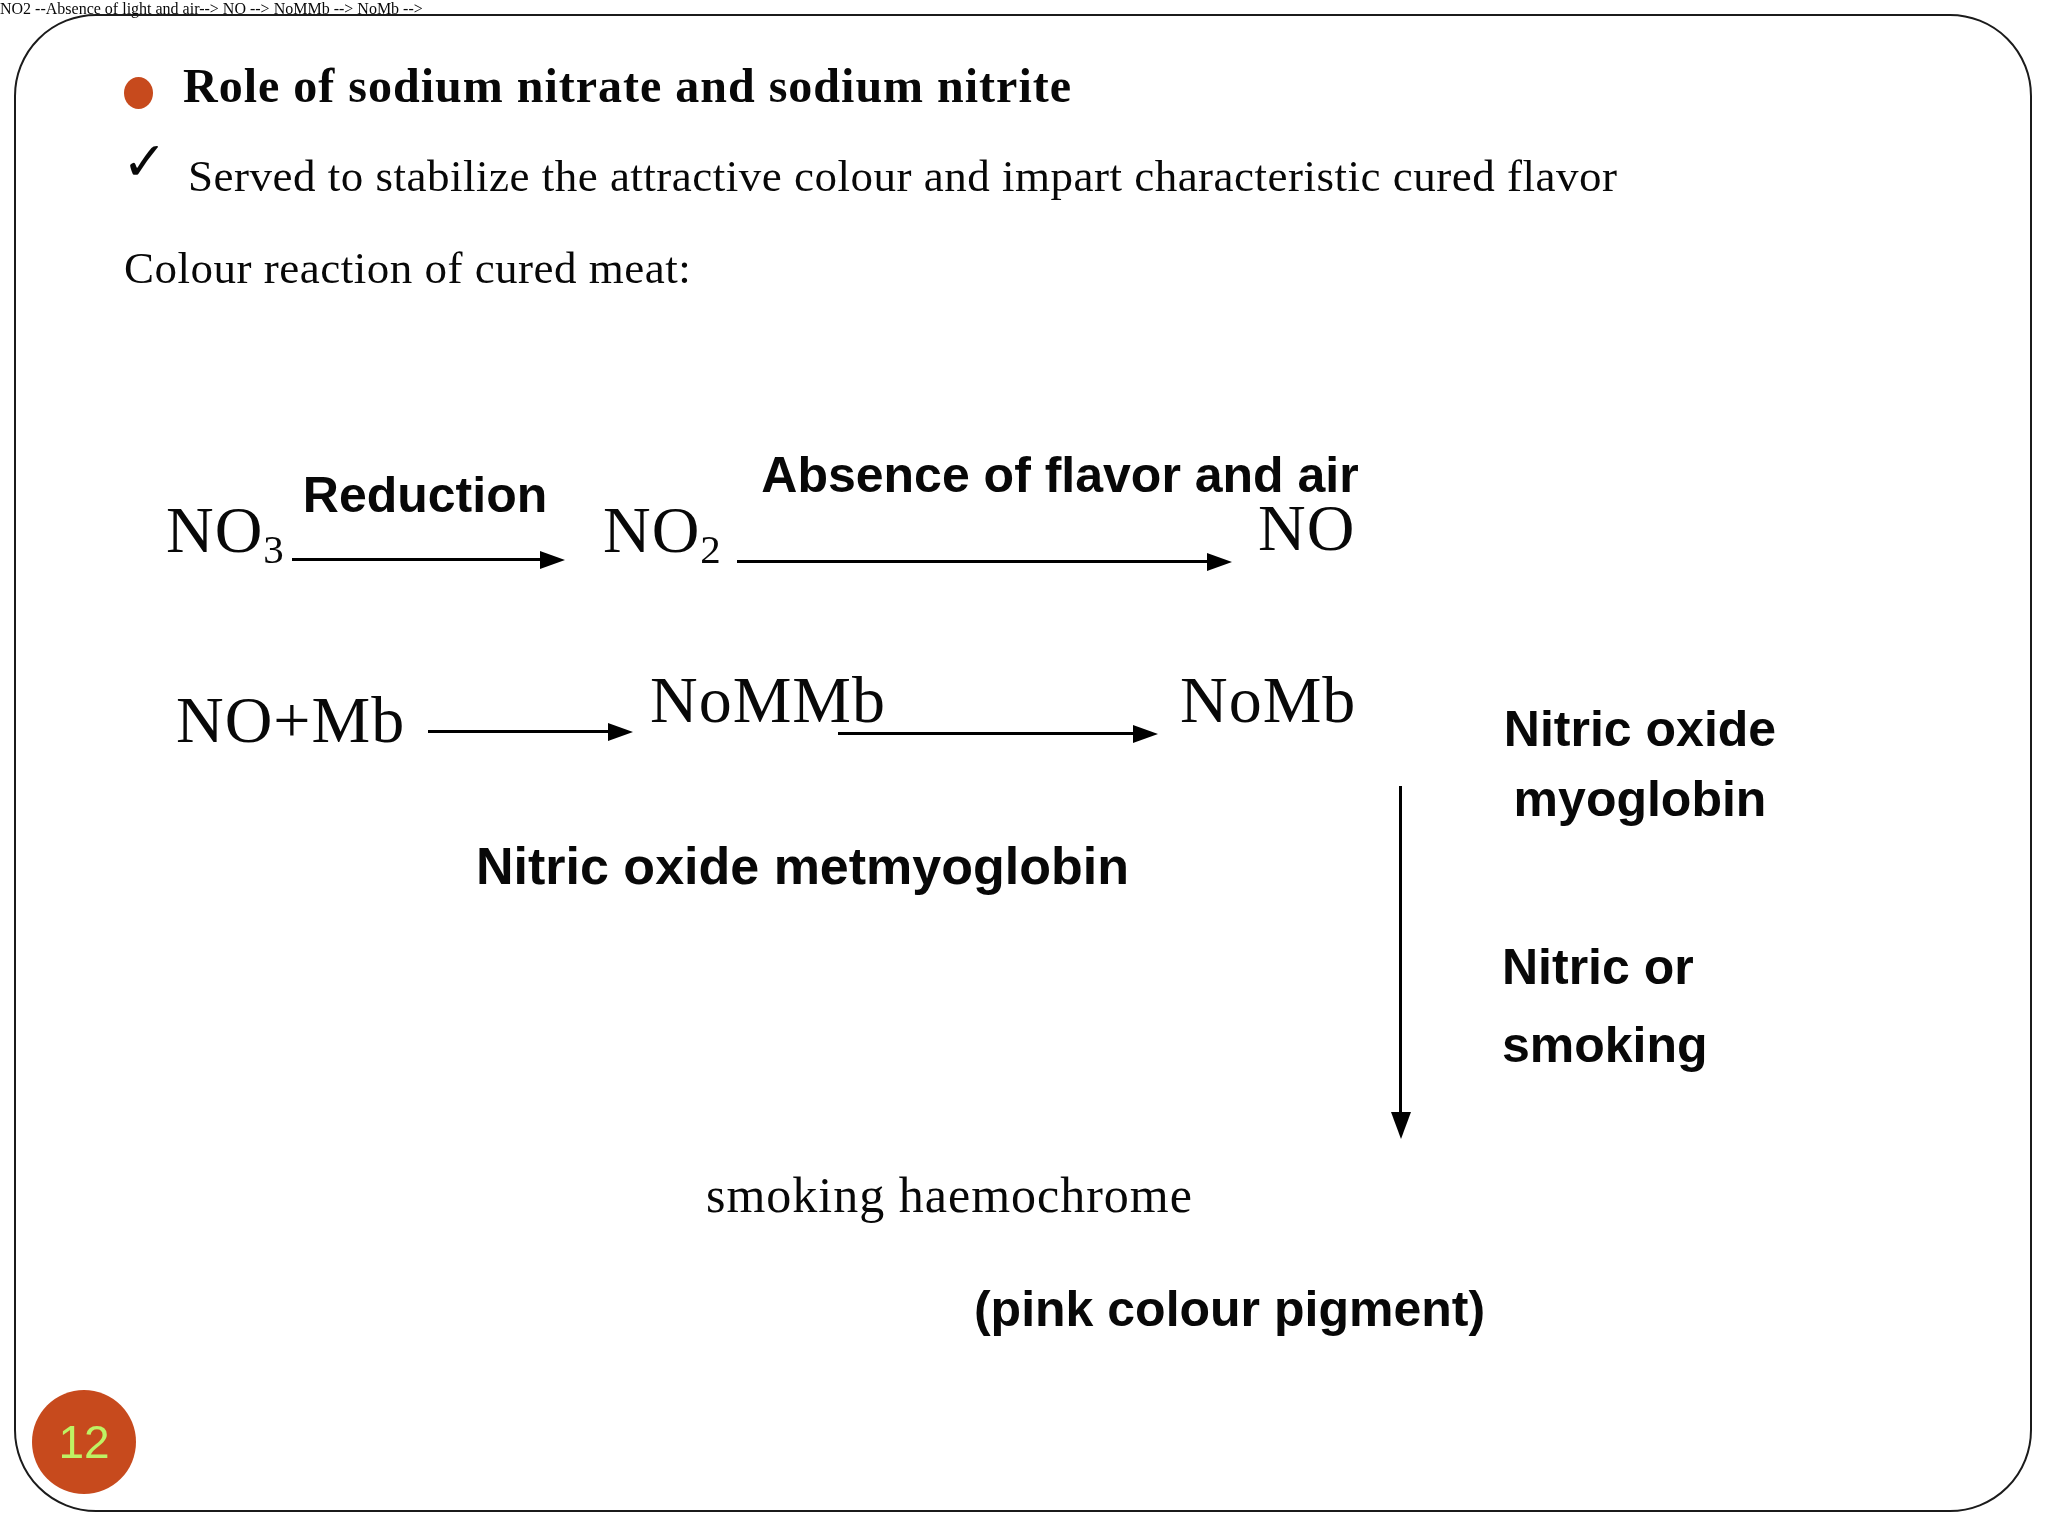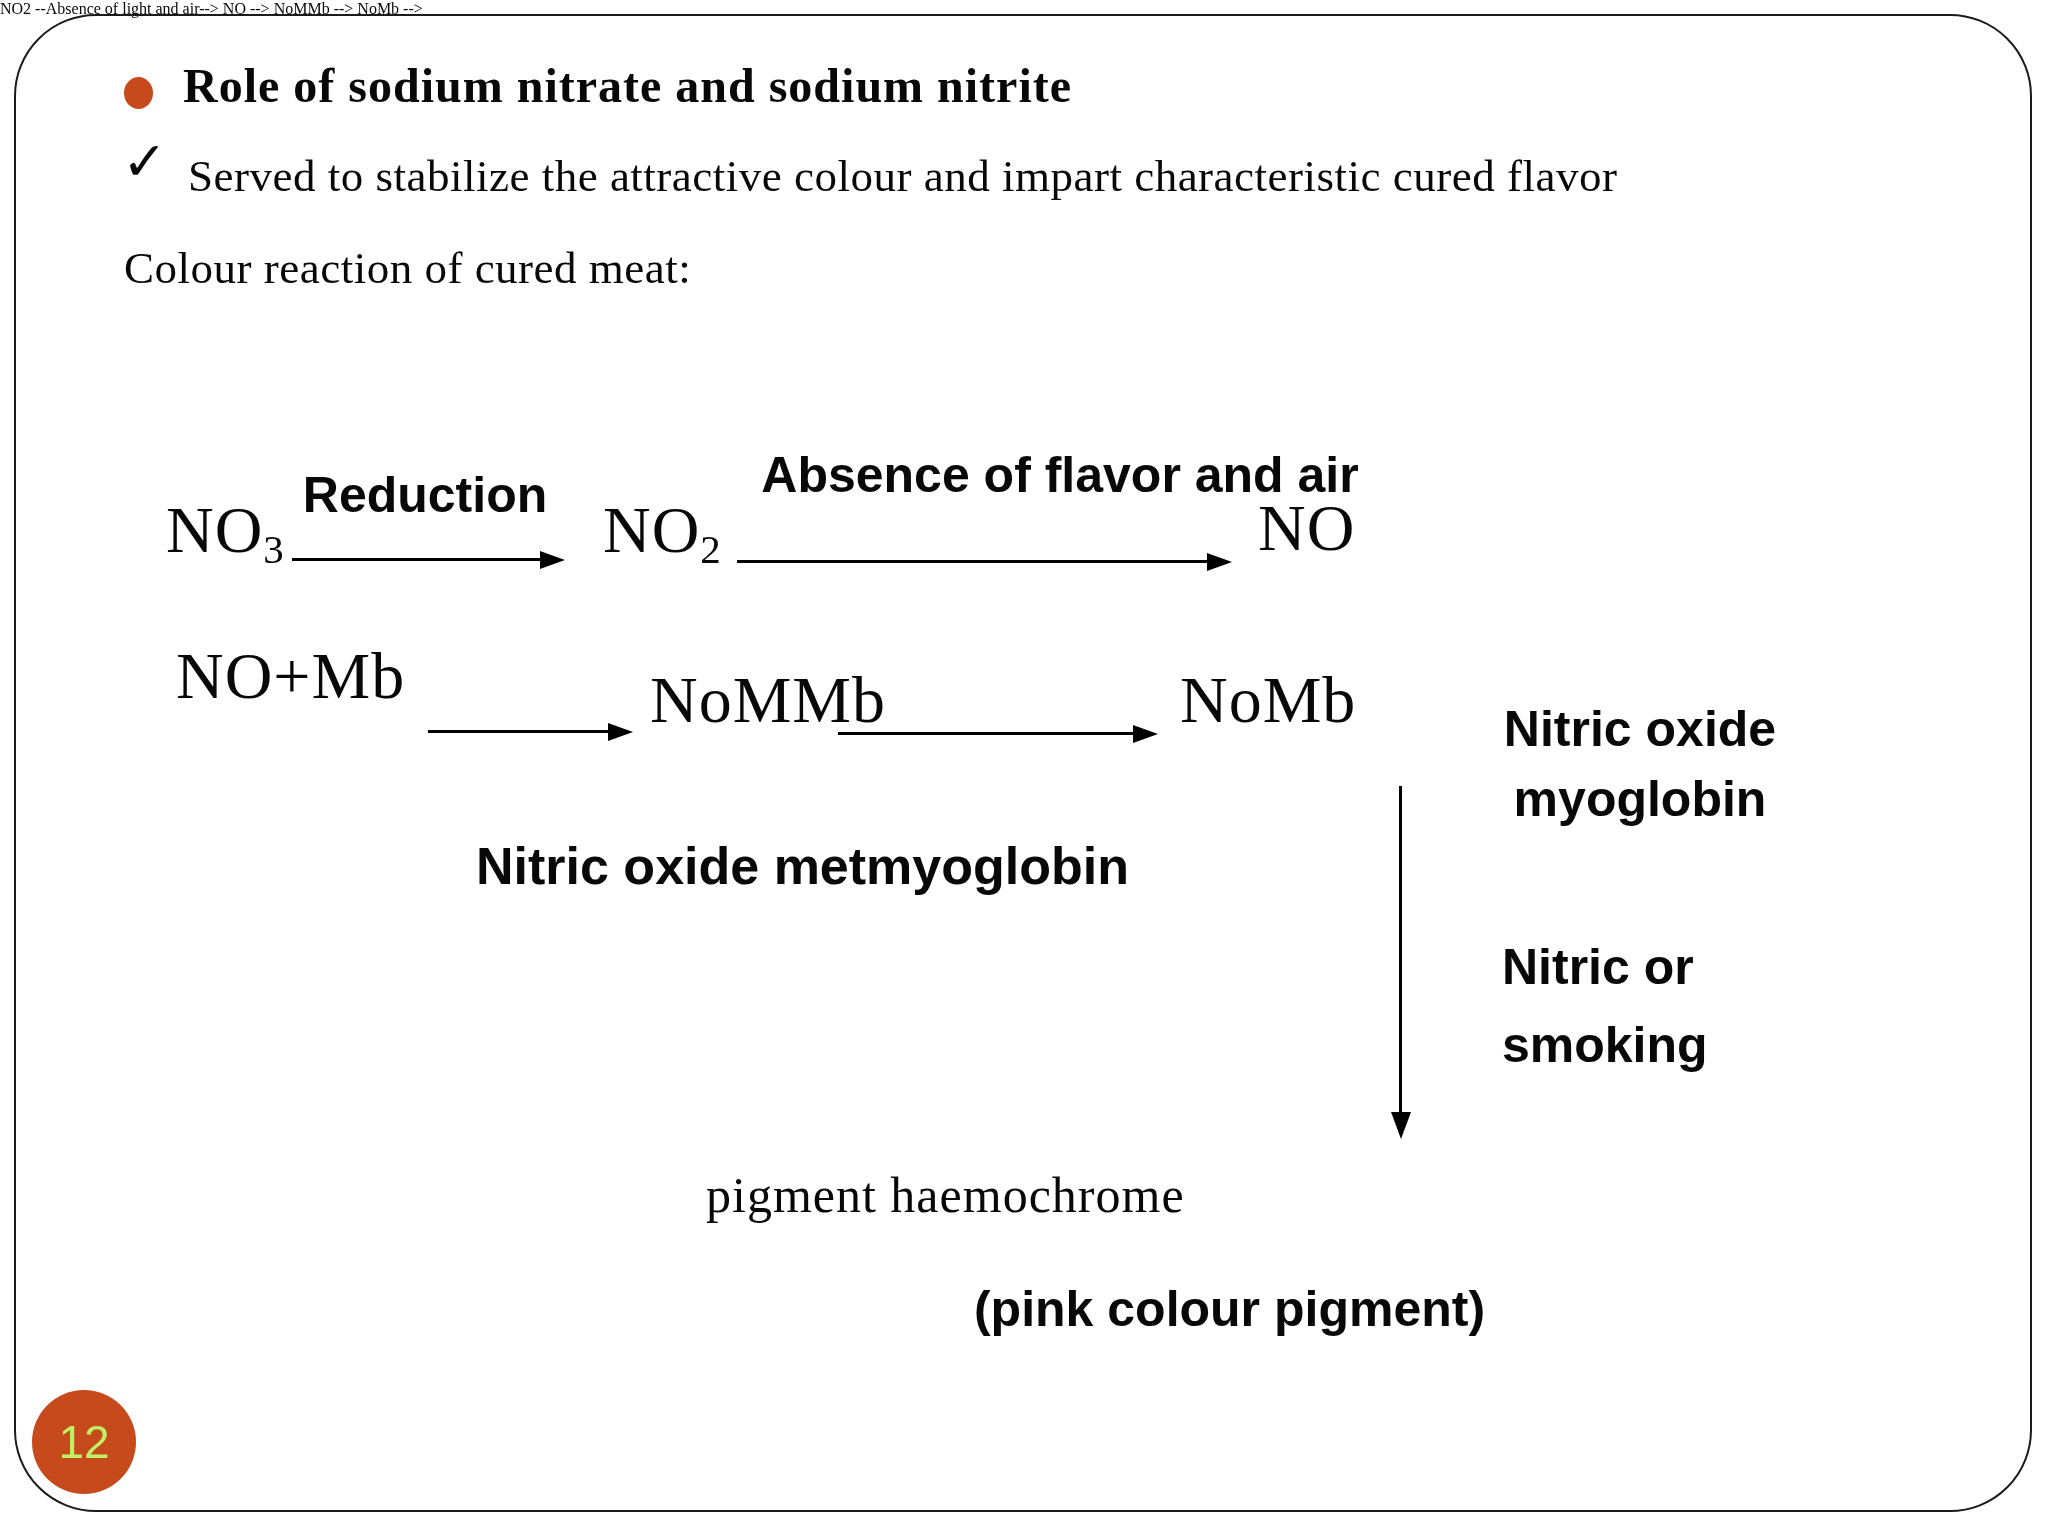--- a/index.html
+++ b/index.html
@@ -161,42 +161,42 @@
   <div class="h-arrow" style="left:292px; top:558px; width:248px;"></div>
 
   <div class="formula" style="left:603px; top:492px;"><span>NO</span><sub>2</sub></div>
 
   <div class="sans-label centered" style="left:710px; top:446px; width:700px;">Absence of flavor and air</div>
   <div class="h-arrow" style="left:737px; top:560px; width:470px;"></div>
 
   <div class="formula" style="left:1258px; top:490px;">NO</div>
 
    NoMMb --&gt; NoMb --&gt;
-  <div class="formula" style="left:176px; top:638px;">NO+Mb</div>
+  <div class="formula" style="left:176px; top:682px;">NO+Mb</div>
   <div class="h-arrow" style="left:428px; top:730px; width:180px;"></div>
   <div class="formula" style="left:650px; top:662px;">NoMMb</div>
   <div class="h-arrow" style="left:838px; top:732px; width:295px;"></div>
   <div class="formula" style="left:1180px; top:662px;">NoMb</div>
 
   <div class="sans-label centered two-line" style="left:1440px; top:694px; width:400px; line-height:70px;">
     <span>Nitric oxide</span>
     <span>myoglobin</span>
   </div>
 
   <div class="sans-label centered" style="left:440px; top:836px; width:725px; font-size:52px;">Nitric oxide metmyoglobin</div>
 
   
   <div class="v-arrow" style="left:1399px; top:786px; height:326px;"></div>
   <div class="sans-label two-line" style="left:1502px; top:928px; line-height:78px;">
     <span>Nitric or</span>
     <span>smoking</span>
   </div>
 
   
-  <div class="formula" style="left:706px; top:1166px; font-size:50px;">pigment haemochrome</div>
+  <div class="formula" style="left:706px; top:1166px; font-size:50px;">smoking haemochrome</div>
   <div class="sans-label centered" style="left:932px; top:1280px; width:595px;">(pink colour pigment)</div>
 
   
   <div class="page-badge">
     <span>12</span>
   </div>
 
 </div>
 
 </body></html>

